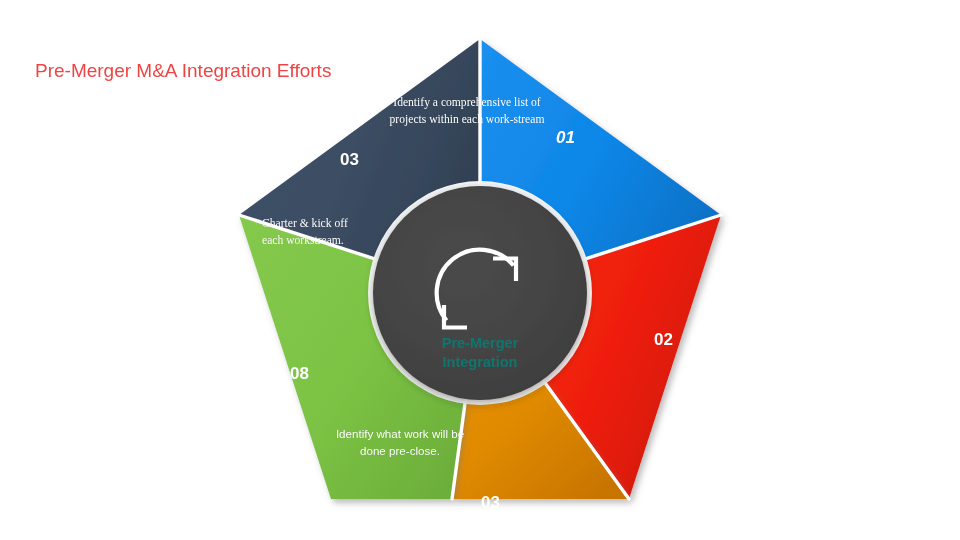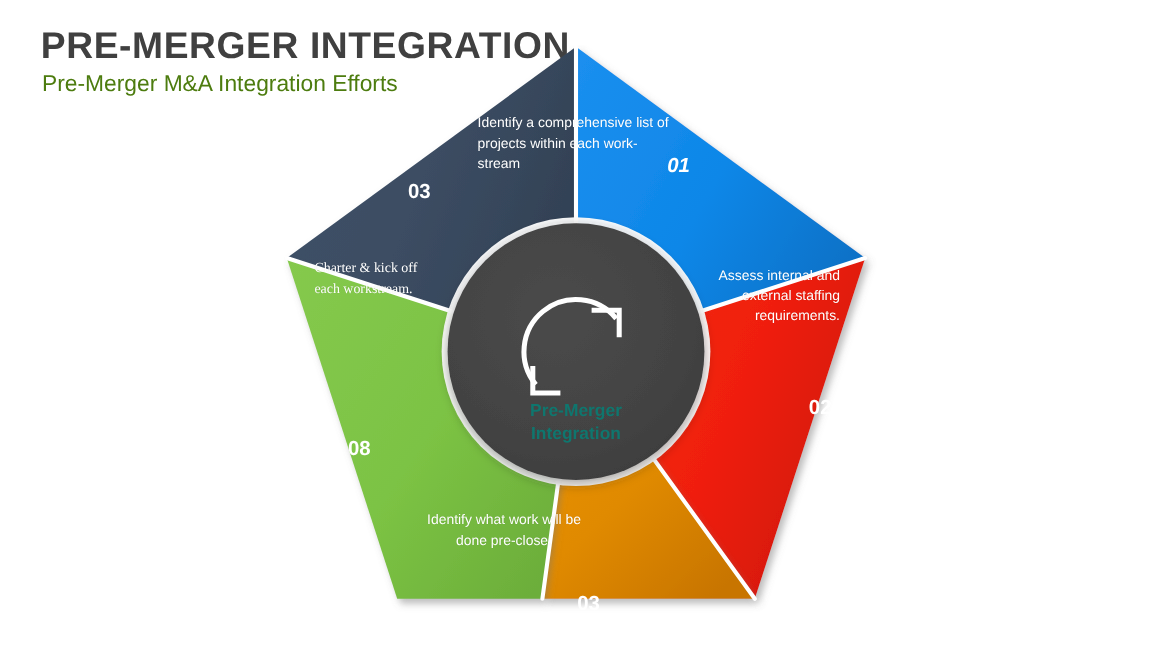--- a/index.html
+++ b/index.html
@@ -12,21 +12,21 @@
   #stage { position:relative; width:960px; height:540px; background:#fff; }
 
   
   .title {
     position:absolute; left:34px; top:20px;
     font-size:31px; font-weight:bold; letter-spacing:0.5px;
     color:#404040; white-space:nowrap;
   }
   .subtitle {
     position:absolute; left:35px; top:60px;
-    font-size:19px; font-weight:normal; color:#4d7c0f; white-space:nowrap;
+    font-size:19px; font-weight:normal; color:#ef4444; white-space:nowrap;
   }
 
   
   #diagram { position:absolute; left:0; top:0; width:960px; height:540px; }
   #diagram svg { position:absolute; left:0; top:0; }
 
   .seg-text {
     position:absolute;
     color:#ffffff;
     font-size:11.6px;
@@ -37,30 +37,30 @@
   }
   .seg-num {
     position:absolute;
     color:#ffffff;
     font-size:17px;
     font-weight:bold;
     pointer-events:none;
   }
 
   
-  .t01 { left:398px; top:94px;  width:166px; text-align:left; }
+  .t01 { left:384px; top:94px;  width:166px; text-align:center;font-family:Liberation Serif, serif; }
   .n01 { left:556px; top:128px;font-style:italic; }
 
   .t02 { left:588px; top:221px; width:112px; text-align:right; }
-  .n02 { left:654px; top:330px;margin-left:20px; }
+  .n02 { left:654px; top:330px; }
 
   .t03 { left:500px; top:418px; width:146px; text-align:center; }
   .n03 { left:481px; top:493px; }
 
-  .t04 { left:335px; top:425px; width:130px; text-align:center;margin-left:20px; }
+  .t04 { left:335px; top:425px; width:130px; text-align:center; }
   .n04 { left:290px; top:364px; }
 
   .t05 { left:262px; top:215px; width:105px; text-align:left;font-family:Liberation Serif, serif; }
   .n05 { left:340px; top:150px; }
 
   
   .hub-label {
     position:absolute;
     left:388px; top:334px; width:184px;
     text-align:center;
@@ -69,21 +69,20 @@
     font-weight:bold;
     line-height:1.28;
     pointer-events:none;
   }
 </style>
 </head>
 <body>
 
 <div id="stage">
 
-  <div class="title">PRE-MERGER INTEGRATION</div>
   <div class="subtitle">Pre-Merger M&amp;A Integration Efforts</div>
 
   <div id="diagram">
     <svg width="960" height="540" viewBox="0 0 960 540" xmlns="http://www.w3.org/2000/svg">
       <defs>
 
         <linearGradient id="g01" x1="0" y1="0" x2="1" y2="0.6">
           <stop offset="0%" stop-color="#1b8fef"></stop>
           <stop offset="55%" stop-color="#0e87e8"></stop>
           <stop offset="100%" stop-color="#0a72c8"></stop>
@@ -164,21 +163,20 @@
         <polyline points="493,258.5 516,258.5 516,281" stroke-linejoin="miter"></polyline>
         <polyline points="467,327.5 444,327.5 444,305" stroke-linejoin="miter"></polyline>
       </g>
 
       </svg>
       <div></div>
 
     <div class="seg-text t01">Identify a comprehensive list of projects within each work-stream</div>
     <div class="seg-num  n01">01</div>
 
-    <div class="seg-text t02">Assess internal and external staffing requirements.</div>
     <div class="seg-num  n02">02</div>
 
     <div class="seg-num  n03">03</div>
 
     <div class="seg-text t04">Identify what work will be done pre-close.</div>
     <div class="seg-num  n04">08</div>
 
     <div class="seg-text t05">Charter &amp; kick off each workstream.</div>
     <div class="seg-num  n05">03</div>
 

